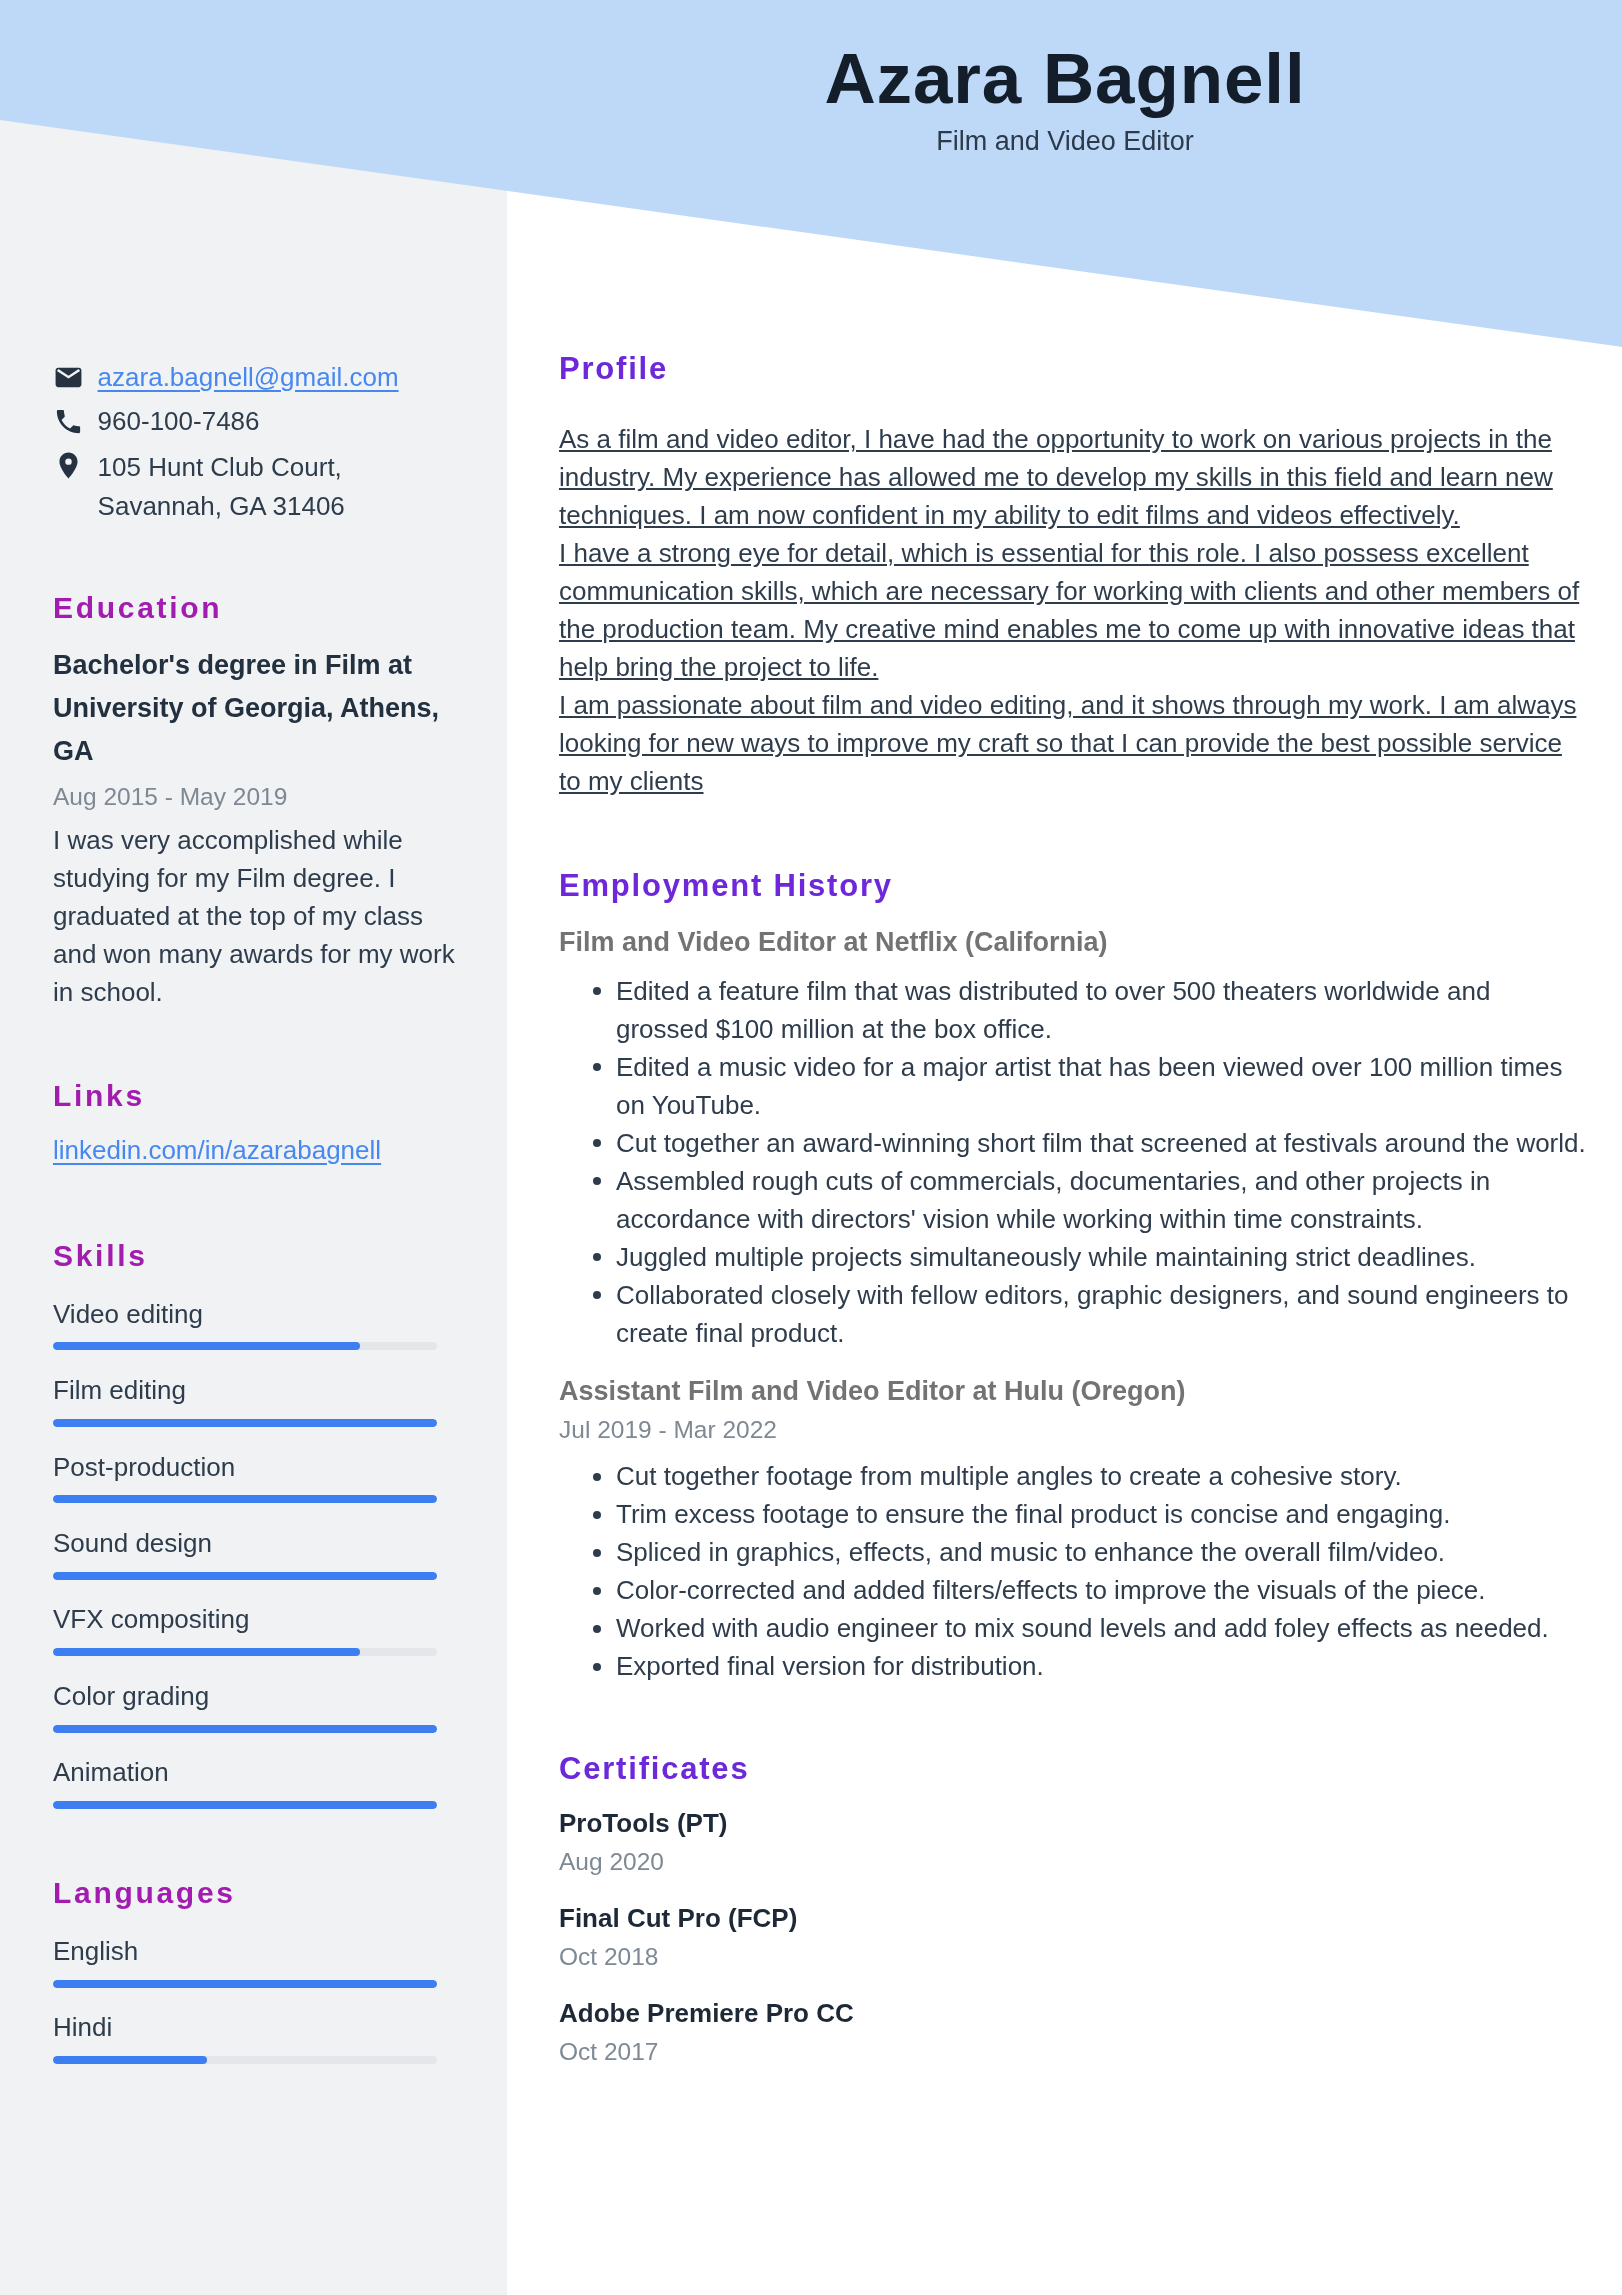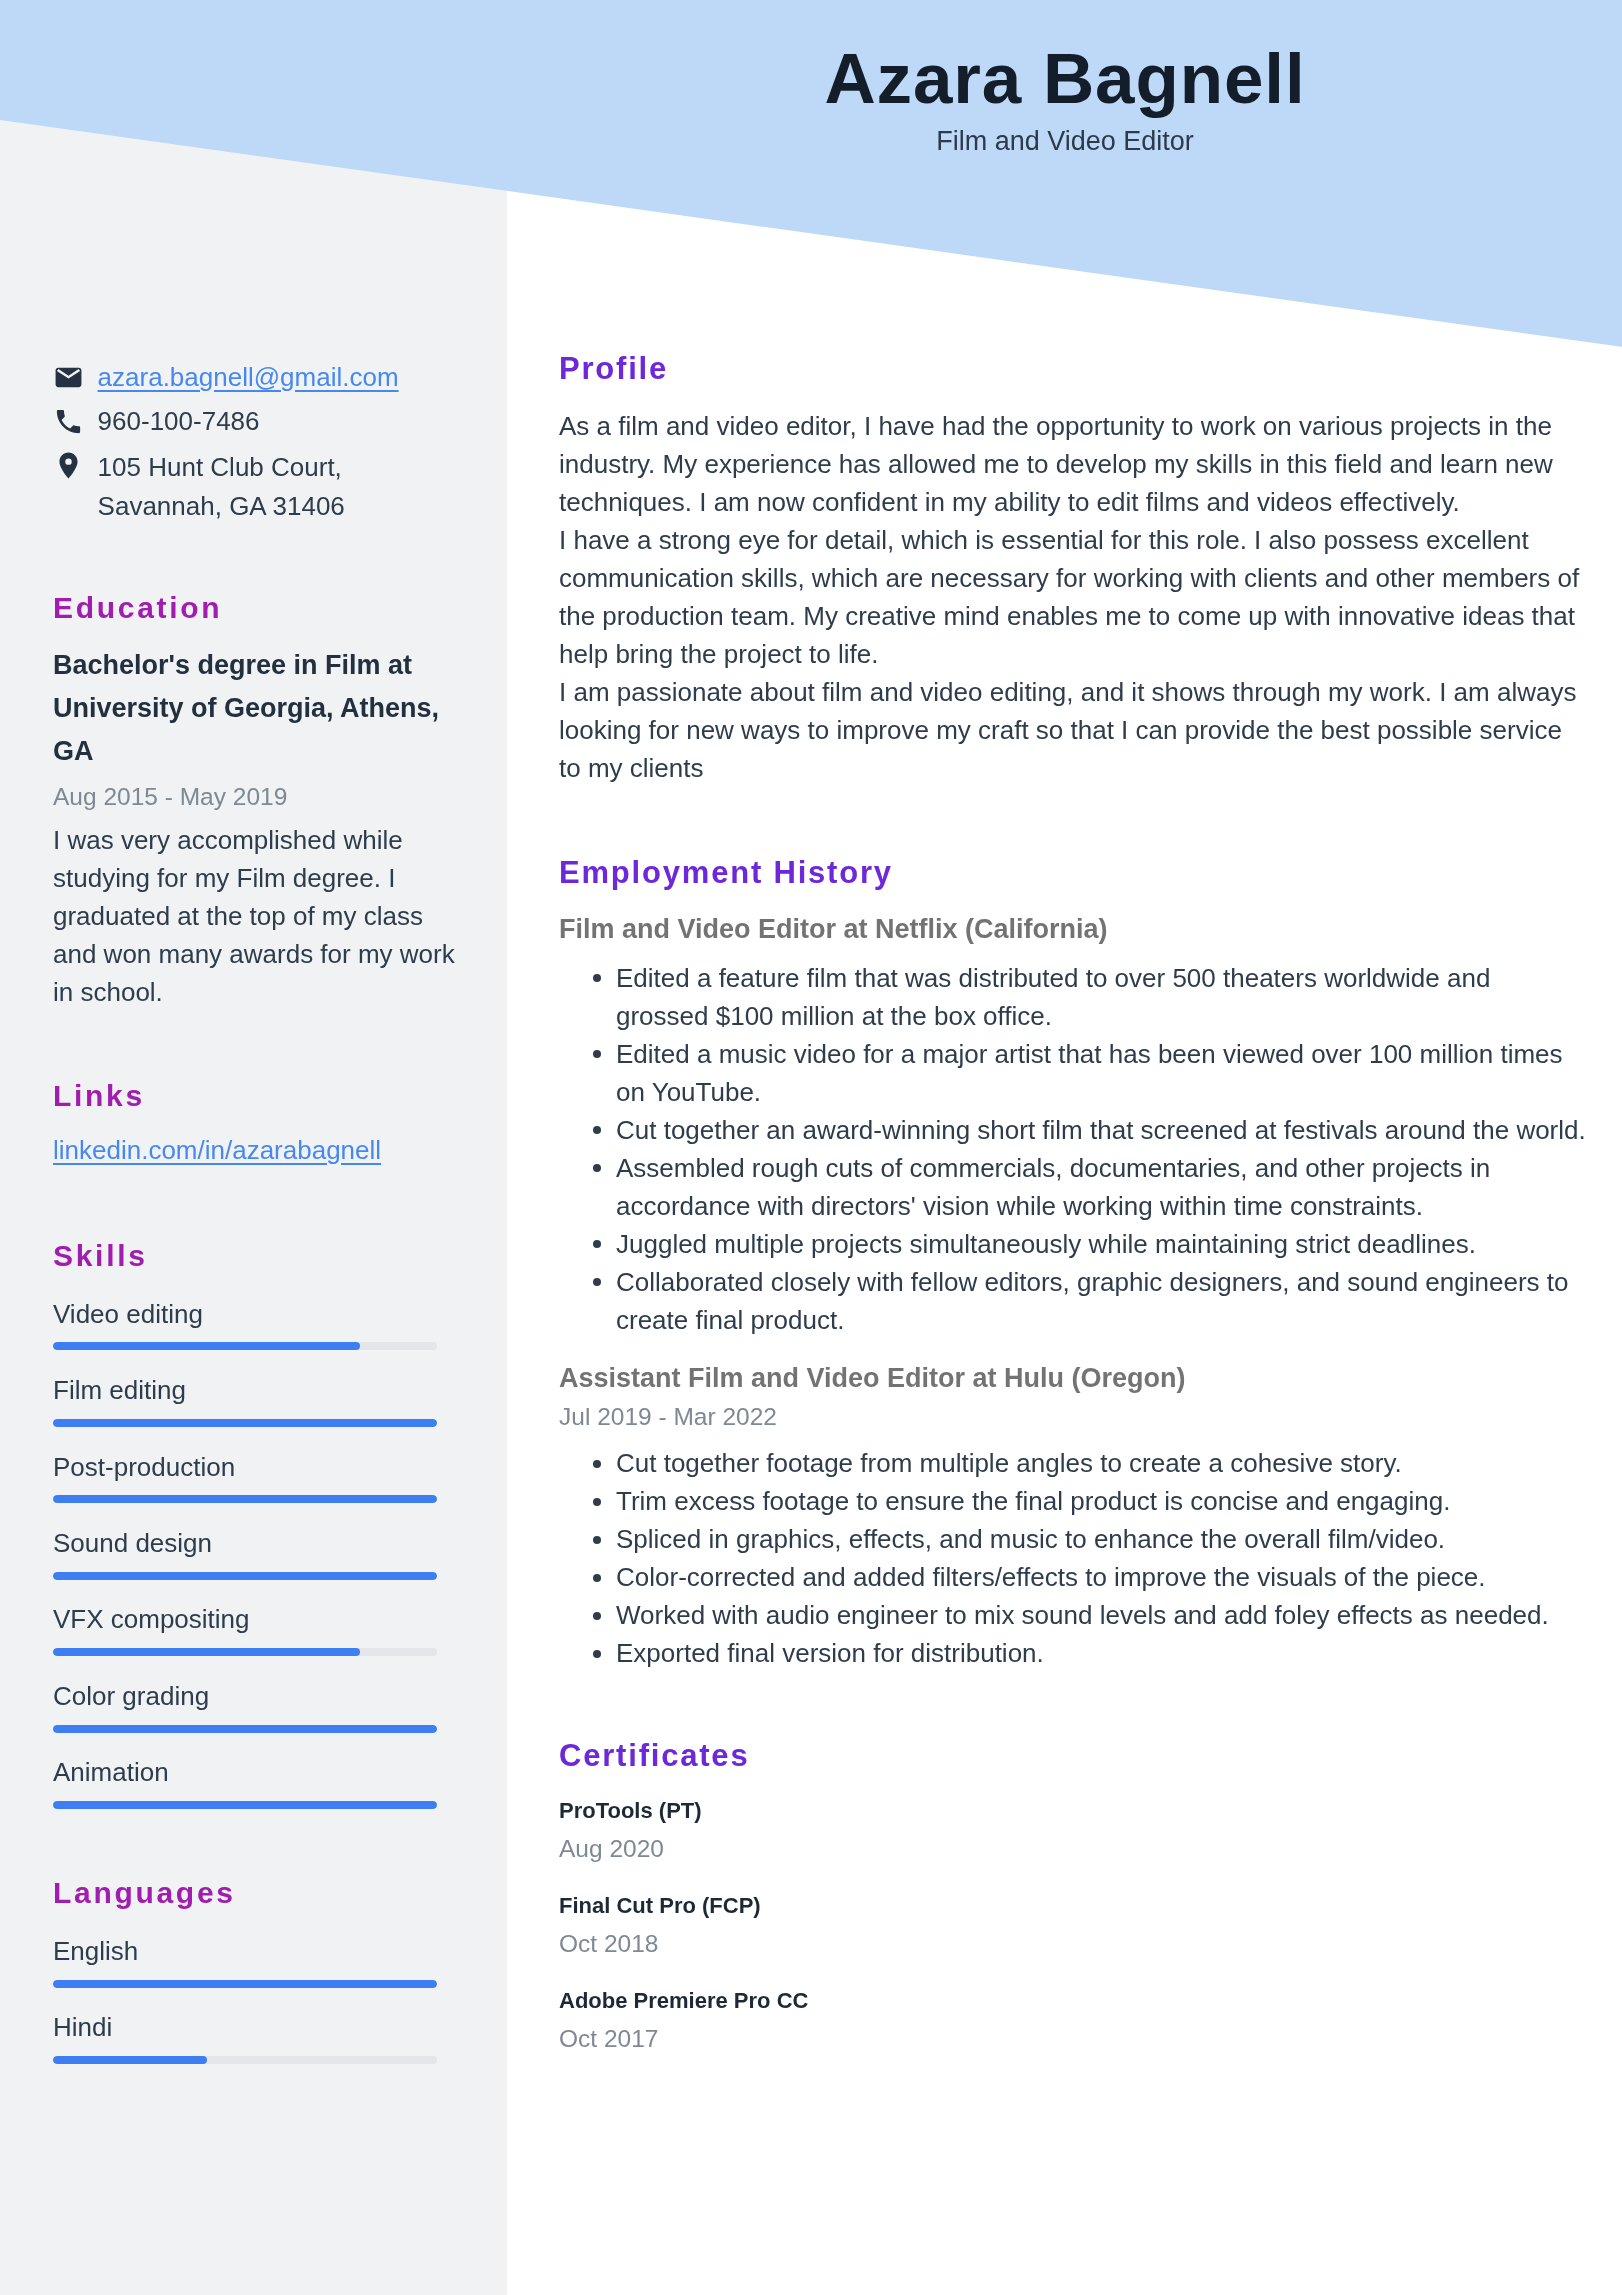--- a/index.html
+++ b/index.html
@@ -69,40 +69,40 @@
     overflow:hidden;
   }
   .meter-fill { height:8.2px; border-radius:4.5px; background:#3d7ef2; }
 
   
   .main-heading {
     margin:0; font-size:31px; line-height:37px; font-weight:bold;
     color:#6d28d9; letter-spacing:1.8px;
   }
   .profile-par { margin:0; font-size:26px; line-height:38px; }
-  .profile-block { margin-top:20px; }
+  .profile-block { margin-top:33px;text-decoration:underline; }
 
   .employment-heading { margin-top:67px; }
   .job { margin-top:22px; }
   .job + .job { margin-top:23.6px; }
   .job-title { margin:0; font-size:27px; line-height:33px; font-weight:bold; color:#737373; }
   .job-date { font-size:24.5px; line-height:30px; color:#7e8994; margin-top:6.4px; }
   ul.bullets { margin:12.7px 0 0 0; padding:0; list-style:none; }
   ul.bullets li {
     position:relative; padding-left:57px; font-size:26px; line-height:38px; color:#2e3c4c;
   }
   ul.bullets li::before {
     content:""; position:absolute; left:34px; top:15.5px;
     width:8.2px; height:8.2px; border-radius:50%; background:#2e3c4c;
   }
 
   .certs-heading { margin-top:65px; }
   .cert { margin-top:20px; }
   .cert + .cert { margin-top:25.5px; }
-  .cert-name { margin:0; font-size:22px; line-height:33px; font-weight:bold; color:#1d2936; }
+  .cert-name { margin:0; font-size:26px; line-height:33px; font-weight:bold; color:#1d2936; }
   .cert-date { font-size:24.5px; line-height:30px; color:#7e8994; margin-top:6.4px; }
 </style>
 </head>
 <body>
 
 <div class="sidebar">
 
   <div>
     <div class="contact-row">
       <span class="cicon">

